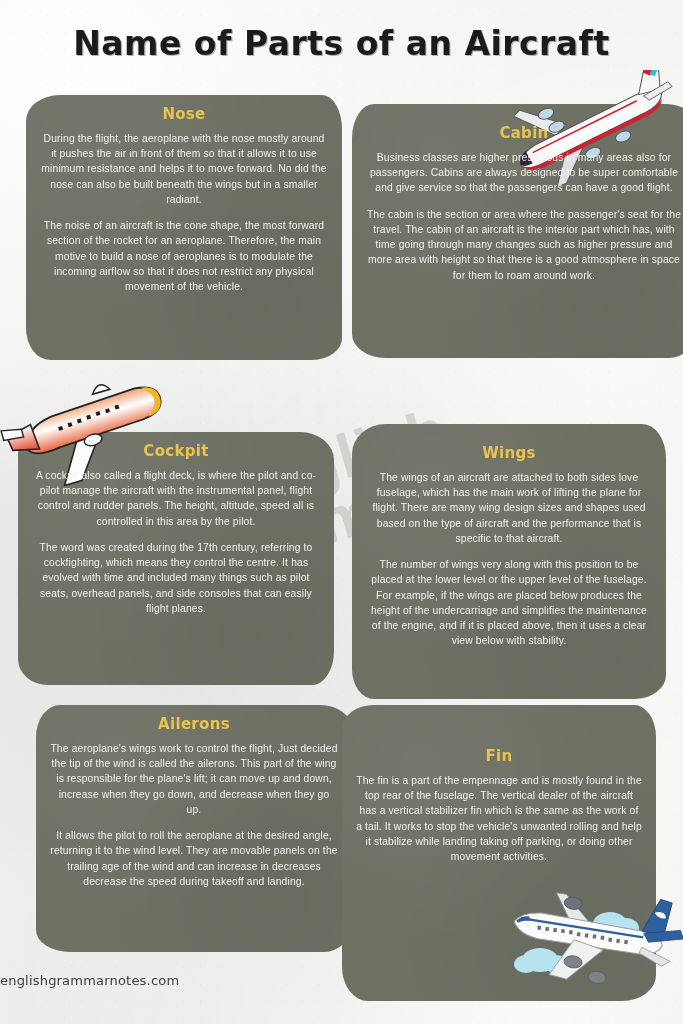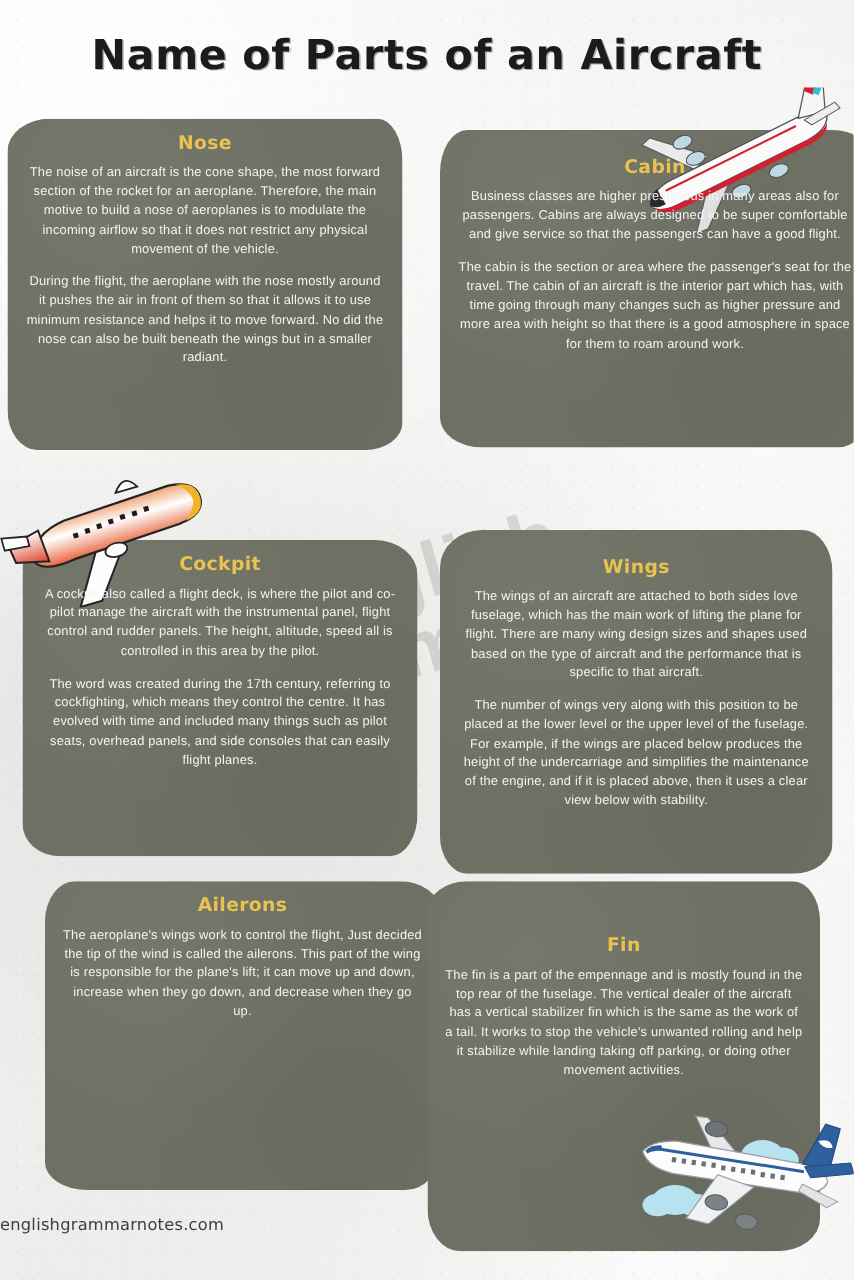--- a/index.html
+++ b/index.html
@@ -82,21 +82,21 @@
   .card {
     position: absolute;
     background: #6d7063;
     background-image:
       radial-gradient(circle at 25% 20%, rgba(255,255,255,.05) 0%, rgba(255,255,255,0) 55%),
       radial-gradient(circle at 75% 80%, rgba(0,0,0,.05) 0%, rgba(0,0,0,0) 55%);
     padding: 10px 14px 12px;
     overflow: hidden;
   }
   
-  .c1 { left: 6px;  top: 95px;  width: 316px; height: 265px;
+  .c1 { left: 26px;  top: 95px;  width: 316px; height: 265px;
         border-radius: 34px 20px 30px 24px / 26px 34px 22px 32px; }
   .c2 { left: 352px; top: 104px; width: 344px; height: 254px;
         border-radius: 22px 30px 26px 34px / 34px 22px 32px 24px; }
   .c3 { left: 18px;  top: 432px; width: 316px; height: 253px;
         border-radius: 28px 34px 22px 30px / 22px 28px 34px 26px; }
   .c4 { left: 352px; top: 424px; width: 314px; height: 275px;
         border-radius: 34px 24px 32px 22px / 30px 34px 24px 30px; }
   .c5 { left: 36px;  top: 705px; width: 316px; height: 247px;
         border-radius: 24px 32px 28px 34px / 32px 24px 30px 22px; }
   .c6 { left: 342px; top: 705px; width: 314px; height: 296px;
@@ -154,22 +154,22 @@
 
   <div id="grain"></div>
 
   <div id="watermark">English
 Grammar</div>
 
   <h1 id="title">Name of Parts of an Aircraft</h1>
 
   <div class="card c1">
     <div class="card-title">Nose</div>
+    <div class="para">During the flight, the aeroplane with the nose mostly around it pushes the air in front of them so that it allows it to use minimum resistance and helps it to move forward. No did the nose can also be built beneath the wings but in a smaller radiant.</div>
     <div class="para">The noise of an aircraft is the cone shape, the most forward section of the rocket for an aeroplane. Therefore, the main motive to build a nose of aeroplanes is to modulate the incoming airflow so that it does not restrict any physical movement of the vehicle.</div>
-    <div class="para">During the flight, the aeroplane with the nose mostly around it pushes the air in front of them so that it allows it to use minimum resistance and helps it to move forward. No did the nose can also be built beneath the wings but in a smaller radiant.</div>
   </div>
 
   <div class="card c2">
     <div class="card-title">Cabin</div>
     <div class="para">Business classes are higher prestigious in many areas also for passengers. Cabins are always designed to be super comfortable and give service so that the passengers can have a good flight.</div>
     <div class="para">The cabin is the section or area where the passenger's seat for the travel. The cabin of an aircraft is the interior part which has, with time going through many changes such as higher pressure and more area with height so that there is a good atmosphere in space for them to roam around work.</div>
   </div>
 
   <div class="card c3">
     <div class="card-title">Cockpit</div>
@@ -179,20 +179,21 @@
 
   <div class="card c4">
     <div class="card-title">Wings</div>
     <div class="para">The wings of an aircraft are attached to both sides love fuselage, which has the main work of lifting the plane for flight. There are many wing design sizes and shapes used based on the type of aircraft and the performance that is specific to that aircraft.</div>
     <div class="para">The number of wings very along with this position to be placed at the lower level or the upper level of the fuselage. For example, if the wings are placed below produces the height of the undercarriage and simplifies the maintenance of the engine, and if it is placed above, then it uses a clear view below with stability.</div>
   </div>
 
   <div class="card c5">
     <div class="card-title">Ailerons</div>
     <div class="para">The aeroplane's wings work to control the flight, Just decided the tip of the wind is called the ailerons. This part of the wing is responsible for the plane's lift; it can move up and down, increase when they go down, and decrease when they go up.</div>
+    <div class="para">It allows the pilot to roll the aeroplane at the desired angle, returning it to the wind level. They are movable panels on the trailing age of the wind and can increase in decreases decrease the speed during takeoff and landing.</div>
   </div>
 
   <div class="card c6">
     <div class="card-title">Fin</div>
     <div class="para">The fin is a part of the empennage and is mostly found in the top rear of the fuselage. The vertical dealer of the aircraft has a vertical stabilizer fin which is the same as the work of a tail. It works to stop the vehicle's unwanted rolling and help it stabilize while landing taking off parking, or doing other movement activities.</div>
   </div>
 
   <svg class="plane" id="plane-red" viewBox="0 0 186 118">
     <g transform="rotate(-22 93 59)">
 

